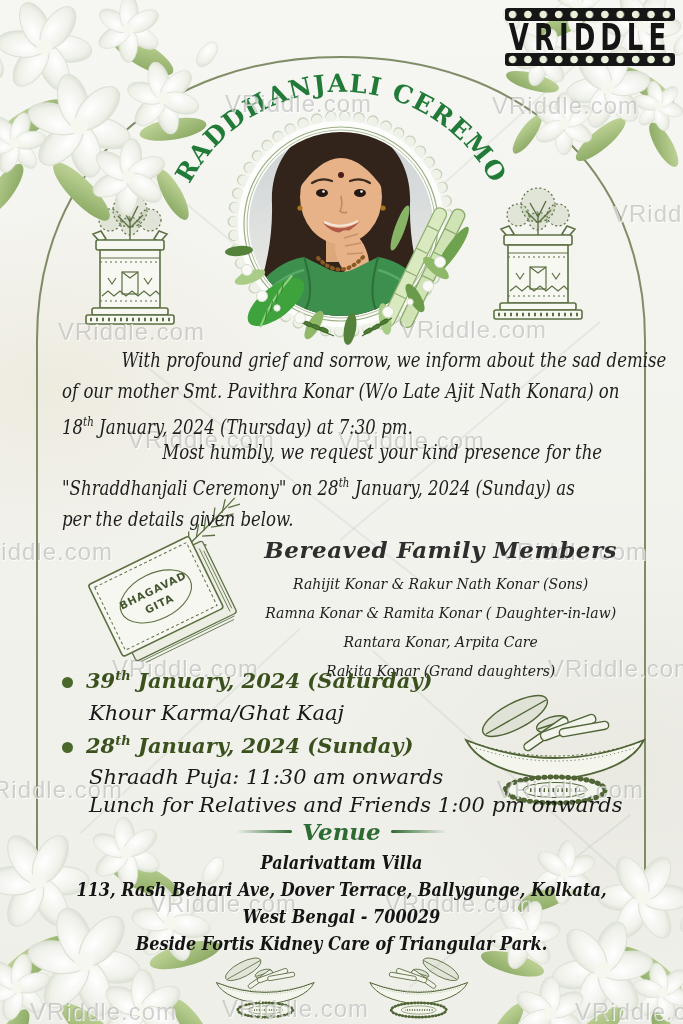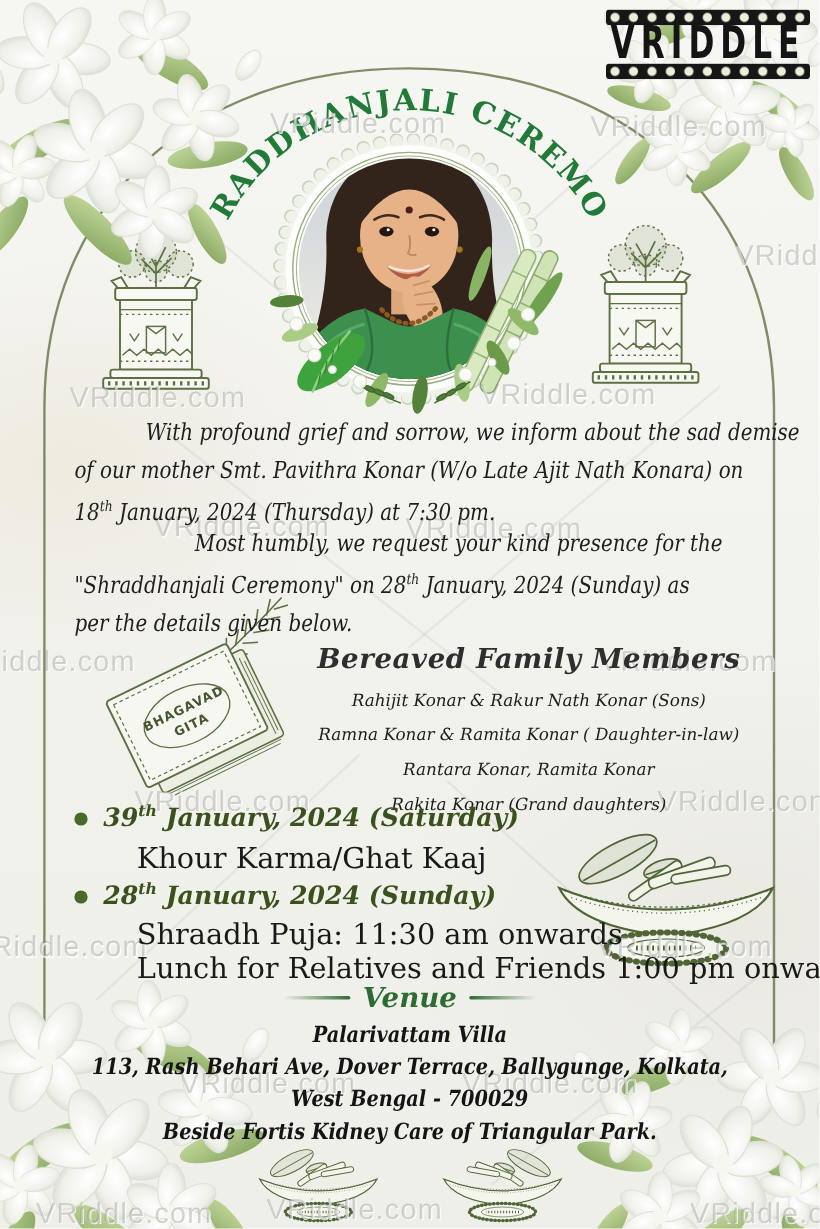--- a/index.html
+++ b/index.html
@@ -30,21 +30,21 @@
     font-style:italic;font-size:19.5px;line-height:31px;transform:scaleX(0.85);transform-origin:left top;}
   .para .ln{white-space:nowrap;}
   .indent1{padding-left:70px;} .indent2{padding-left:118px;}
   sup{font-size:0.62em;}
   .family{position:absolute;right:66px;top:536px;text-align:center;z-index:20;}
   .family-heading{font-size:23px;font-weight:bold;font-style:italic;color:#2e2e2e;letter-spacing:.5px;margin-bottom:7px;}
   .family-line{font-size:14px;font-style:italic;color:#1c1c1c;line-height:29px;white-space:nowrap;}
   .event-date-row{position:absolute;left:62px;z-index:20;white-space:nowrap;}
   .bullet{display:inline-block;width:11px;height:11px;border-radius:50%;background:#49682c;margin-right:13px;}
   .event-date{font-size:21px;font-weight:bold;font-style:italic;color:#3b511d;}
-  .event-detail{position:absolute;left:114px;z-index:20;font-size:24px;color:#191919;white-space:nowrap;}
+  .event-detail{position:absolute;left:89px;z-index:20;font-size:21px;font-style:italic;color:#191919;white-space:nowrap;}
   .venue-head{position:absolute;left:0;top:818px;width:683px;display:flex;align-items:center;justify-content:center;gap:10px;z-index:20;}
   .venue-title{font-size:23px;font-weight:bold;font-style:italic;color:#2e6b33;}
   .vline{width:56px;height:3px;border-radius:2px;}
   .vline.l{background:linear-gradient(90deg,transparent,#2e6b33);}
   .vline.r{background:linear-gradient(270deg,transparent,#2e6b33);}
   .venue-lines{position:absolute;left:0;top:849px;width:683px;text-align:center;z-index:20;
     transform:scaleX(0.87);transform-origin:center top;}
   .venue-line{font-size:18.5px;font-weight:bold;font-style:italic;color:#141414;line-height:27px;white-space:nowrap;}
   .arc-title{font-family:"DejaVu Serif",serif;font-weight:bold;font-size:25px;letter-spacing:1.5px;fill:#217a38;}
   .gita-label{font-family:"DejaVu Sans",sans-serif;font-weight:bold;fill:#44552f;letter-spacing:1px;text-anchor:middle;}
@@ -306,21 +306,21 @@
   <div class="para" style="top:437px;">
     <div class="ln indent2">Most humbly, we request your kind presence for the</div>
     <div class="ln"><span>"Shraddhanjali  Ceremony" on 28</span><sup>th</sup><span> January, 2024 (Sunday) as</span></div>
     <div class="ln">per the details given below.</div>
   </div>
 
   <div class="family">
     <div class="family-heading">Bereaved Family Members</div>
     <div class="family-line">Rahijit Konar &amp; Rakur Nath Konar (Sons)</div>
     <div class="family-line">Ramna Konar &amp; Ramita Konar ( Daughter-in-law)</div>
-    <div class="family-line">Rantara Konar, Ramita Konar</div>
+    <div class="family-line">Rantara Konar, Arpita Care</div>
     <div class="family-line">Rakita Konar (Grand daughters)</div>
   </div>
 
   <div class="event-date-row" style="top:668px;">
     <span class="bullet"></span><span class="event-date"><span>39</span><sup>th</sup><span> January, 2024 (Saturday)</span></span>
   </div>
   <div class="event-detail" style="top:701px;">Khour Karma/Ghat Kaaj</div>
 
   <div class="event-date-row" style="top:733px;">
     <span class="bullet"></span><span class="event-date"><span>28</span><sup>th</sup><span> January, 2024 (Sunday)</span></span>

